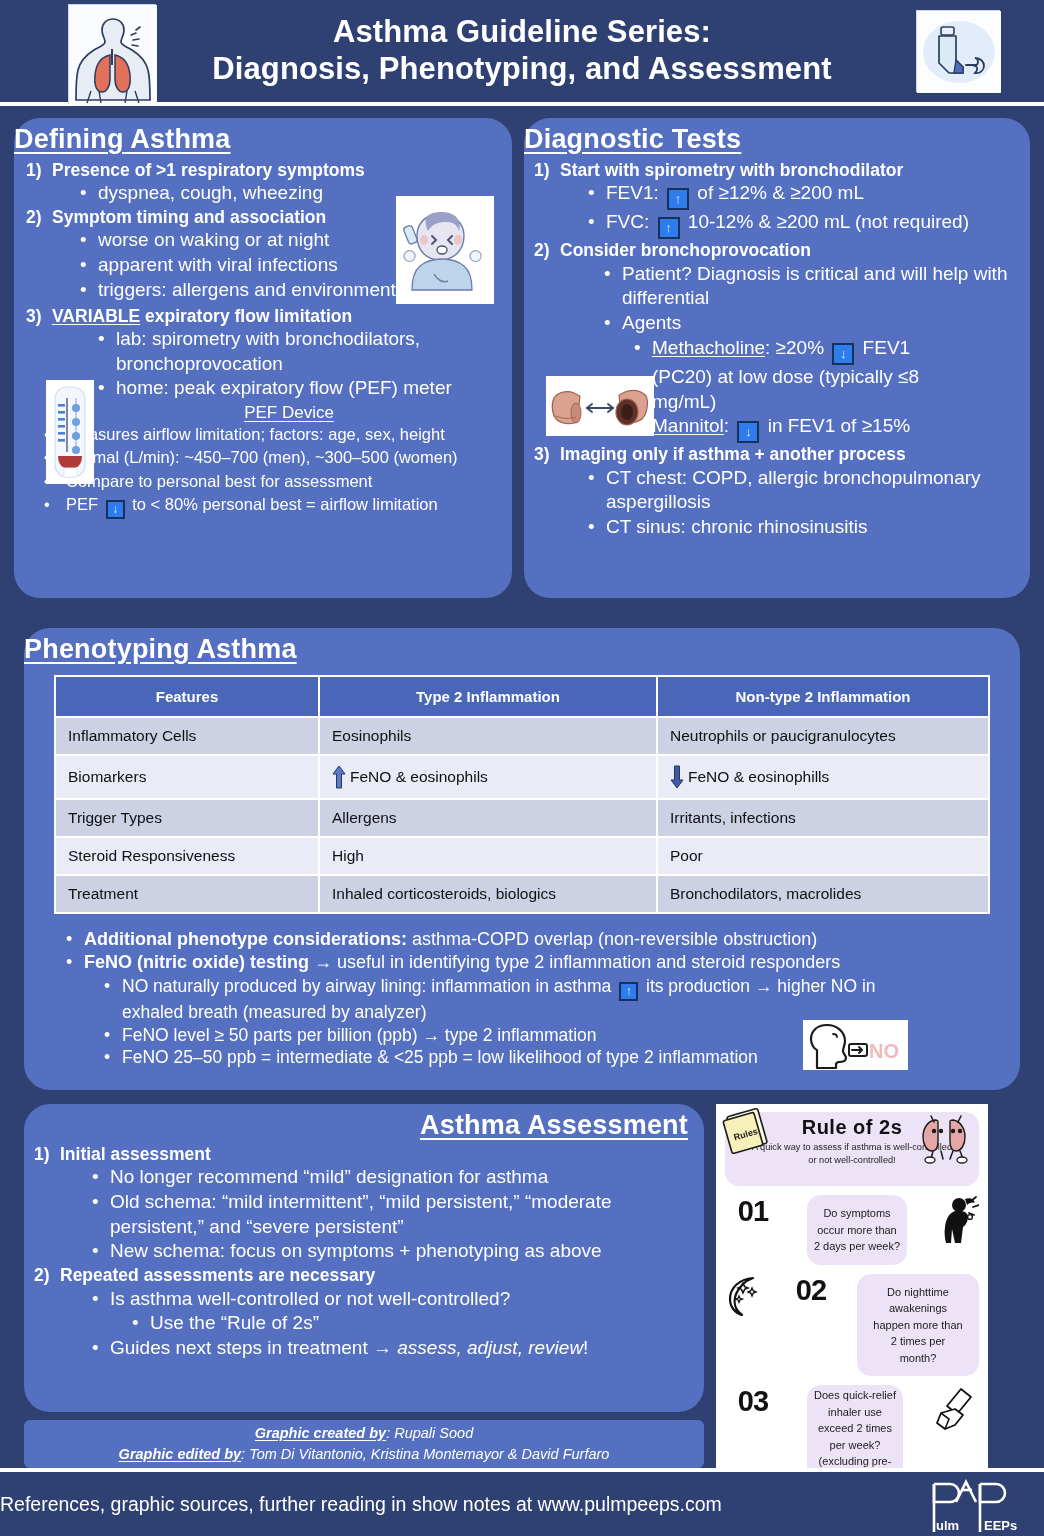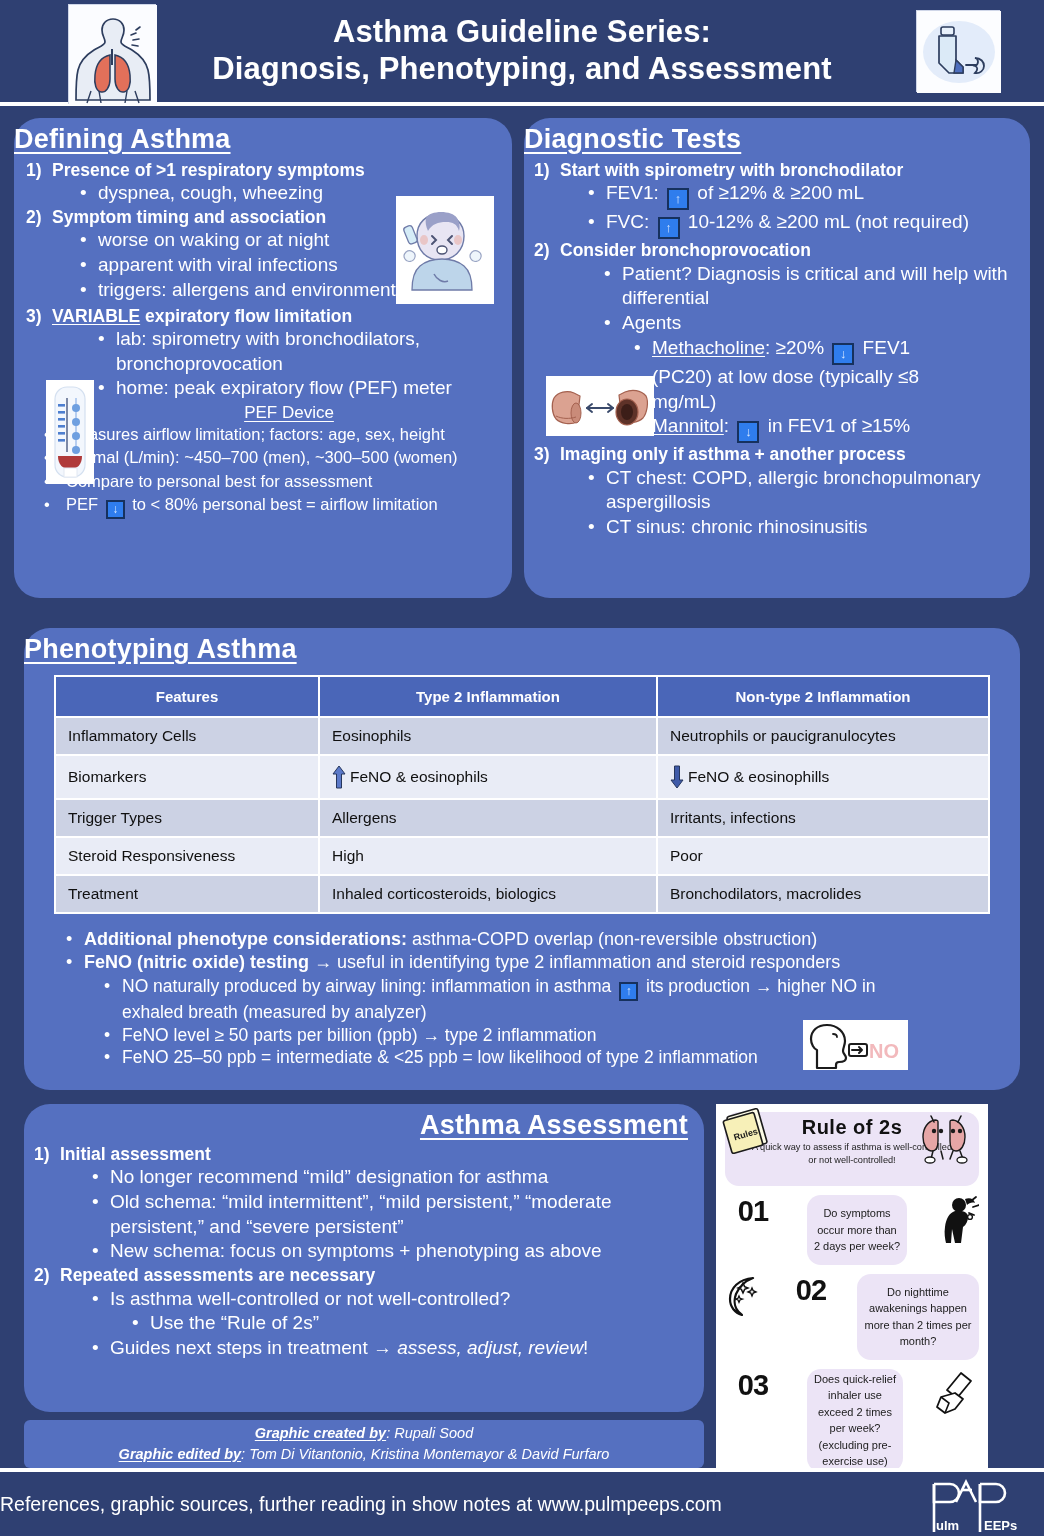--- a/index.html
+++ b/index.html
@@ -561,21 +561,21 @@
   </div>
 
   <div class="rule-q">
     <svg width="40" height="42" viewBox="0 0 40 42">
       <path d="M28 4C14 5 5 14 5 25c0 8 5 14 12 16C10 36 8 28 11 20c3-7 9-13 17-16z" fill="none" stroke="#111" stroke-width="2.2" stroke-linejoin="round"></path>
       <path d="M18 9l1.6 3.6L23 14l-3.4 1.4L18 19l-1.6-3.6L13 14l3.4-1.4z" fill="none" stroke="#111" stroke-width="1.5"></path>
       <path d="M27 14l1.2 2.7L31 18l-2.8 1.1L27 22l-1.2-2.9L23 18l2.8-1.3z" fill="none" stroke="#111" stroke-width="1.4"></path>
       <path d="M14 22l1 2.3L17.5 25l-2.5 1-1 2.4-1-2.4L10.5 25l2.5-.7z" fill="none" stroke="#111" stroke-width="1.3"></path>
     </svg>
     <div class="rule-num" style="width:40px;flex:0 0 40px">02</div>
-    <div class="rule-box" style="flex:1;padding:10px 0">
+    <div class="rule-box" style="flex:1;padding:10px 16px">
       <div class="rule-qtext">Do nighttime awakenings happen more than 2 times per month?</div>
     </div>
   </div>
 
   <div class="rule-q">
     <div class="rule-num">03</div>
     <div class="rule-box" style="flex:1;padding:2px 6px">
       <div class="rule-qtext">Does quick-relief inhaler use exceed 2 times per week? (excluding pre-exercise use)</div>
     </div>
     <svg width="48" height="48" viewBox="0 0 48 48" style="margin-left:2px">

